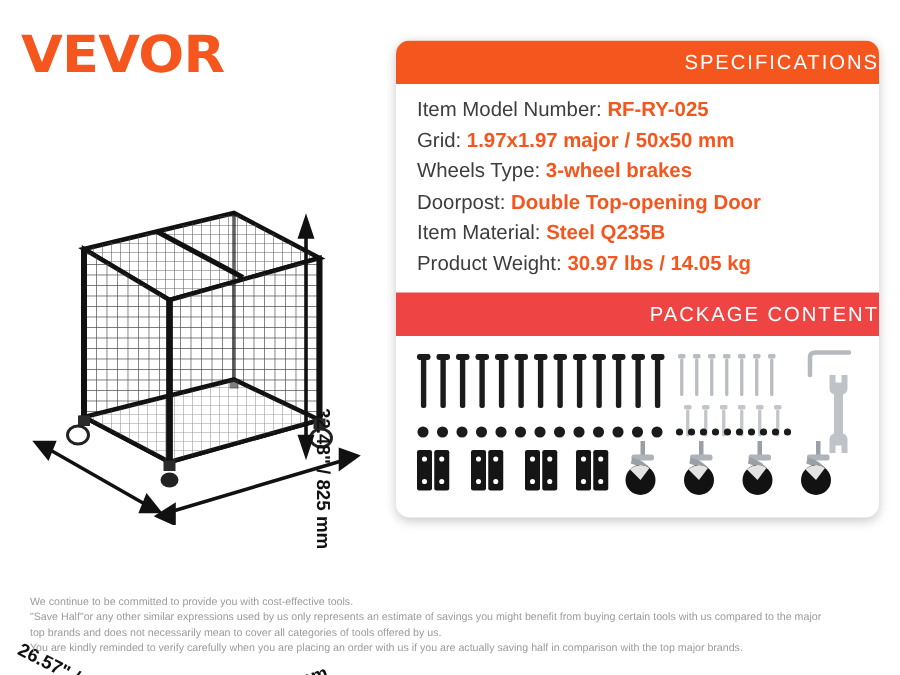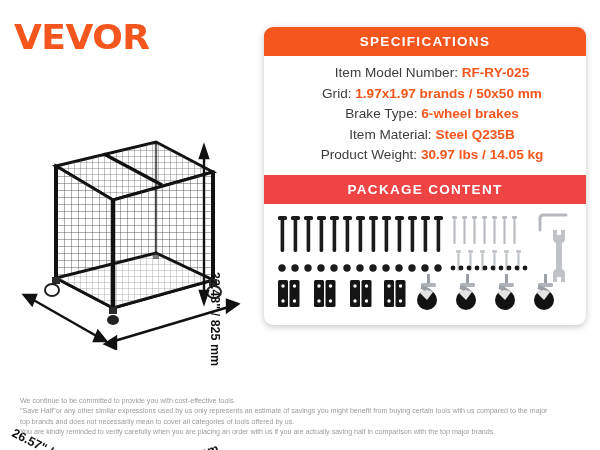--- a/index.html
+++ b/index.html
@@ -29,27 +29,27 @@
   .dim-d{left:8px;top:306px;transform:rotate(27deg);transform-origin:left top;}
   .dim-w{left:118px;top:349px;transform:rotate(-17deg);transform-origin:left top;}
 
   
   .card{
     position:absolute;left:264px;top:27px;width:322px;
     background:#fff;border-radius:9px;overflow:hidden;
     box-shadow:0 2px 7px rgba(0,0,0,0.22);
   }
   .bar{
-    text-align:center;color:#fff;font-size:13.5px;font-weight:bold;
+    text-align:right;color:#fff;font-size:13.5px;font-weight:normal;
     letter-spacing:1.3px;padding:7px 0 7px;
   }
   .bar-orange{background:#F4561E;}
   .bar-gray{background:#ef4444;}
 
-  .specs{padding:7px 0 9px 14px;text-align:center;}
+  .specs{padding:7px 0 9px 14px;}
   .spec-row{
     font-size:13.6px;line-height:20.5px;color:#3d3d3d;white-space:nowrap;
   }
   .spec-label{color:#3d3d3d;}
   .spec-value{color:#F4561E;font-weight:bold;}
 
   
   .pkg{padding:6px 0 10px;}
   .pkg svg{display:block;width:322px;height:105px;}
 
@@ -133,24 +133,27 @@
 
   <div class="card">
 
     <div class="bar bar-orange">SPECIFICATIONS</div>
 
     <div class="specs">
       <div class="spec-row">
         <span class="spec-label">Item Model Number: </span><span class="spec-value">RF-RY-025</span>
       </div>
       <div class="spec-row">
-        <span class="spec-label">Grid: </span><span class="spec-value">1.97x1.97 brands / 50x50 mm</span>
-      </div>
-      <div class="spec-row">
-        <span class="spec-label">Brake Type: </span><span class="spec-value">6-wheel brakes</span>
+        <span class="spec-label">Grid: </span><span class="spec-value">1.97x1.97 major / 50x50 mm</span>
+      </div>
+      <div class="spec-row">
+        <span class="spec-label">Wheels Type: </span><span class="spec-value">3-wheel brakes</span>
+      </div>
+      <div class="spec-row">
+        <span class="spec-label">Doorpost: </span><span class="spec-value">Double Top-opening Door</span>
       </div>
       <div class="spec-row">
         <span class="spec-label">Item Material: </span><span class="spec-value">Steel Q235B</span>
       </div>
       <div class="spec-row">
         <span class="spec-label">Product Weight: </span><span class="spec-value">30.97 lbs / 14.05 kg</span>
       </div>
     </div>
 
     <div class="bar bar-gray">PACKAGE CONTENT</div>

